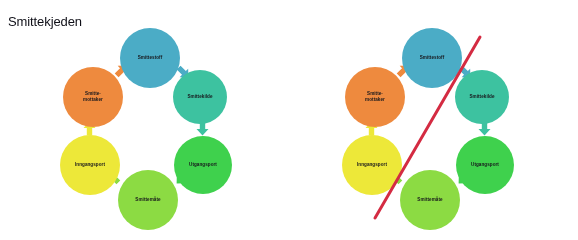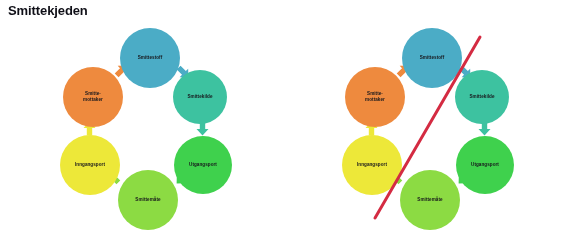--- a/index.html
+++ b/index.html
@@ -5,23 +5,23 @@
   html,body{margin:0;padding:0;}
   body{
     width:578px;height:234px;
     background:#ffffff;
     font-family:"Liberation Sans",sans-serif;
     overflow:hidden;
     position:relative;
   }
   #page-title{
     position:absolute;
-    left:8px; top:3px;
+    left:8px; top:14px;
     font-size:13px;
-    font-weight:bold;
+    font-weight:normal;
     color:#0f0f17;
     letter-spacing:-0.1px;
   }
   .diagram{
     position:absolute;
     top:25px;
     width:205px;
     height:205px;
   }
   #diagram-left{ left:48px; }

